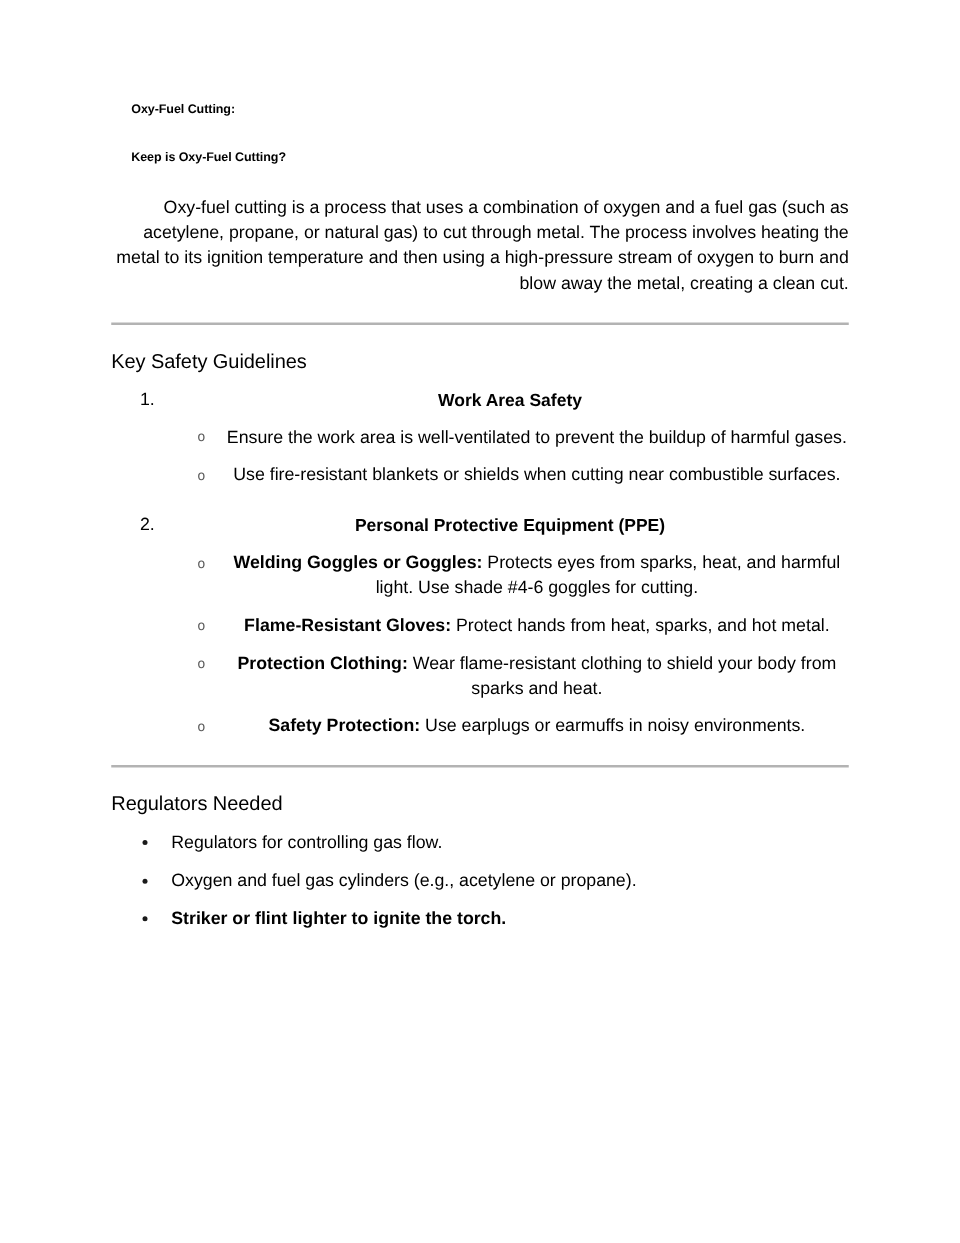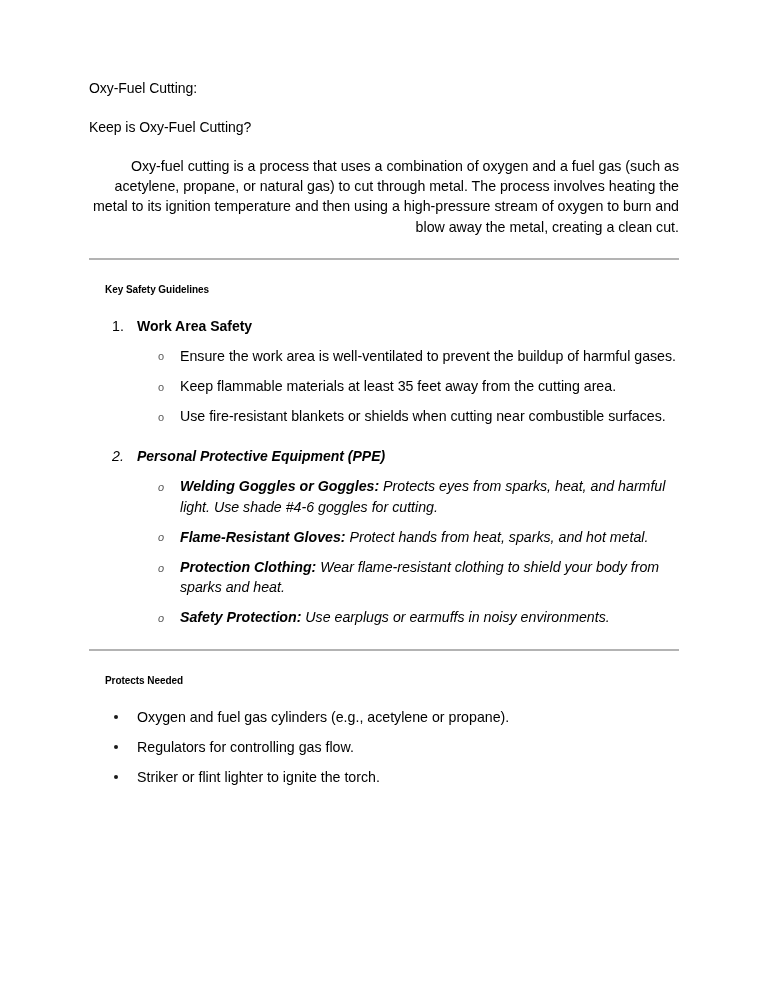--- a/index.html
+++ b/index.html
@@ -22,24 +22,24 @@
     box-sizing: border-box;
     padding: 78px 89px 0 89px;
     overflow: hidden;
   }
   .content {
     width: 590px;
   }
 
   
   .doc-heading {
-    font-size: 14.0px;
-    font-weight: normal;
+    font-size: 10px;
+    font-weight: bold;
     line-height: 20px;
-    margin: 0 0 19px 0;
+    margin: 0 0 19px 16px;
     letter-spacing: -0.05px;
   }
 
   
   .body-para {
     font-size: 14.2px;
     line-height: 20.2px;
     margin: 0;
     text-align: right;
   }
@@ -52,20 +52,21 @@
     width: 590px;
     height: 0;
   }
 
   
   ol.level1 {
     list-style: none;
     margin: 10px 0 0 0;
     padding: 0;
     counter-reset: li1;
+    text-align: center;
   }
   ol.level1 > li.num-item {
     position: relative;
     counter-increment: li1;
     padding-left: 48px;
     margin-bottom: 0;
   }
   ol.level1 > li.num-item > .num-label {
     font-size: 14.0px;
     font-weight: bold;
@@ -106,55 +107,55 @@
     line-height: 20.2px;
     color: #5a5a5a;
   }
   .lead {
     font-weight: bold;
   }
 
   
   li.num-item + li.num-item {
     margin-top: 20px;
-    font-style: italic;
   }
 
   
   ul.bullets {
     list-style: none;
     margin: 10px 0 0 0;
     padding: 0;
   }
   ul.bullets > li.bullet-item {
     position: relative;
     padding-left: 48px;
     font-size: 14.2px;
     line-height: 20.2px;
     margin-bottom: 10px;
   }
   ul.bullets > li.bullet-item:last-child {
     margin-bottom: 4px;
+    font-weight: bold;
   }
   ul.bullets > li.bullet-item::before {
     content: "";
     position: absolute;
     left: 25px;
     top: 8px;
     width: 4px;
     height: 4px;
     background: #1a1a1a;
     border-radius: 50%;
   }
 
   .section-head {
-    font-size: 10px;
-    font-weight: bold;
+    font-size: 16px;
+    font-weight: normal;
     line-height: 20px;
-    margin: 16px;
+    margin: 0;
     letter-spacing: -0.05px;
   }
 </style>
 </head>
 <body>
 
 <div class="page">
   <div class="content">
 
     <h1 class="doc-heading">Oxy-Fuel Cutting:</h1>
@@ -169,23 +170,20 @@
 
     <ol class="level1">
 
       <li class="num-item">
         <span class="num-label">Work Area Safety</span>
         <ul class="level2">
           <li class="sub-item">
             <span class="lead"></span><span>Ensure the work area is well-ventilated to prevent the buildup of harmful gases.</span>
           </li>
           <li class="sub-item">
-            <span class="lead"></span><span>Keep flammable materials at least 35 feet away from the cutting area.</span>
-          </li>
-          <li class="sub-item">
             <span class="lead"></span><span>Use fire-resistant blankets or shields when cutting near combustible surfaces.</span>
           </li>
         </ul>
       </li>
 
       <li class="num-item">
         <span class="num-label">Personal Protective Equipment (PPE)</span>
         <ul class="level2">
           <li class="sub-item">
             <span class="lead">Welding Goggles or Goggles:</span><span> Protects eyes from sparks, heat, and harmful light. Use shade #4-6 goggles for cutting.</span>
@@ -199,22 +197,22 @@
           <li class="sub-item">
             <span class="lead">Safety Protection:</span><span> Use earplugs or earmuffs in noisy environments.</span>
           </li>
         </ul>
       </li>
 
     </ol>
 
     <hr class="rule">
 
-    <h3 class="section-head">Protects Needed</h3>
+    <h3 class="section-head">Regulators Needed</h3>
 
     <ul class="bullets">
+      <li class="bullet-item">Regulators for controlling gas flow.</li>
       <li class="bullet-item">Oxygen and fuel gas cylinders (e.g., acetylene or propane).</li>
-      <li class="bullet-item">Regulators for controlling gas flow.</li>
       <li class="bullet-item">Striker or flint lighter to ignite the torch.</li>
     </ul>
 
   </div>
 </div>
 
 </body></html>

